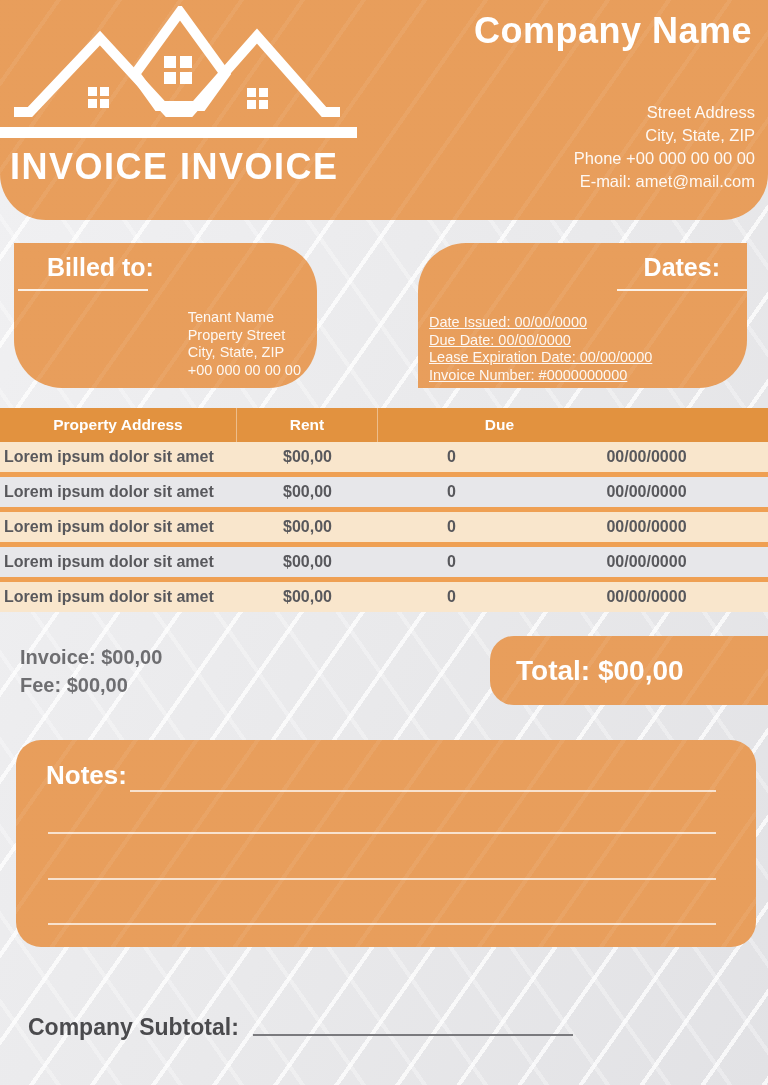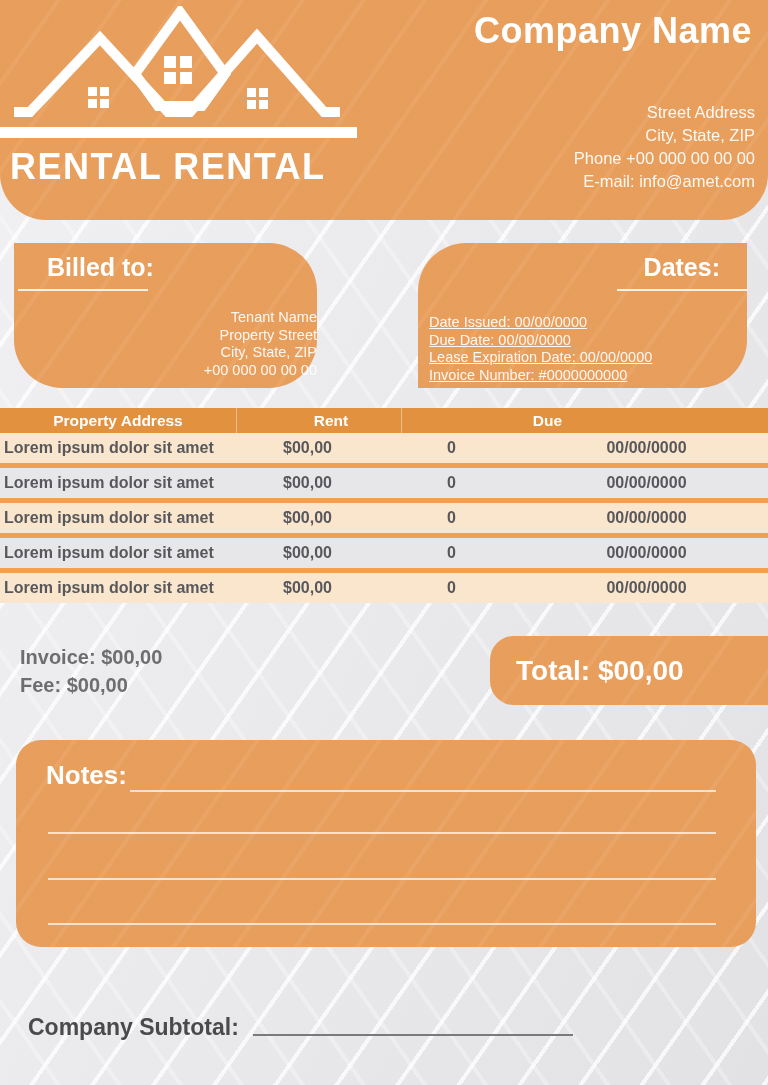--- a/index.html
+++ b/index.html
@@ -26,25 +26,25 @@
   .card{position:absolute;top:243px;height:145px;}
   .billed-card{left:14px;width:303px;border-radius:0 48px 48px 48px;}
   .dates-card{left:418px;width:329px;border-radius:48px 0 48px 0;}
   .card-label{position:absolute;font-size:25px;font-weight:800;color:#fff;white-space:nowrap;}
   .billed-card .card-label{left:33px;top:10px;}
   .dates-card .card-label{right:27px;top:10px;}
   .underline{position:absolute;top:46px;width:130px;height:2px;background:rgba(255,255,255,.85);}
   .billed-card .underline{left:4px;}
   .dates-card .underline{right:0;}
   .card-lines{position:absolute;font-size:14.5px;line-height:17.5px;color:rgba(255,255,255,.92);}
-  .billed-card .card-lines{right:0;top:66px;text-align:right;}
+  .billed-card .card-lines{right:16px;top:66px;}
   .dates-card .card-lines{left:11px;top:71px;text-align:left;text-decoration:underline;}
   
   .invoice-table{position:absolute;left:0;top:408px;width:768px;}
-  .t-header{display:flex;height:25px;background:#E2923F;color:#fff;gap:24px;}
+  .t-header{display:flex;height:34px;background:#E2923F;color:#fff;}
   .t-hcell{display:flex;align-items:center;justify-content:center;font-size:15.5px;font-weight:700;box-sizing:border-box;}
   .t-hcell:not(:last-child){border-right:1px solid rgba(255,255,255,.4);}
   .c1{width:237px;} .c2{width:141px;} .c3{width:147px;} .c4{width:243px;}
   .t-row{display:flex;height:30px;align-items:center;font-size:16px;font-weight:700;color:#58585C;}
   .t-row.cream{background:#F9E6CC;}
   .t-row.gray{background:#E7E7EA;}
   .t-cell{box-sizing:border-box;text-align:center;}
   .t-cell.c1{text-align:left;padding-left:4px;}
   .t-divider{height:5px;background:#EFA053;}
   
@@ -87,27 +87,27 @@
           <rect x="100" y="81" width="9" height="9"></rect>
         <rect x="88" y="93" width="9" height="9"></rect>
           <rect x="100" y="93" width="9" height="9"></rect>
         <rect x="247" y="82" width="9" height="9"></rect>
           <rect x="259" y="82" width="9" height="9"></rect>
         <rect x="247" y="94" width="9" height="9"></rect>
           <rect x="259" y="94" width="9" height="9"></rect>
         <rect x="0" y="121" width="357" height="11"></rect>
       </g>
     </svg>
-    <div class="brand-title">RENTAL RENTAL</div>
+    <div class="brand-title">INVOICE INVOICE</div>
     <div class="company-name">Company Name</div>
     <div class="company-address">
       <div>Street Address</div>
       <div>City, State, ZIP</div>
       <div>Phone +00 000 00 00 00</div>
-      <div>E-mail: info@amet.com</div>
+      <div>E-mail: amet@mail.com</div>
     </div>
   </header>
 
   <section class="card billed-card orange">
     <div class="card-label">Billed to:</div>
     <div class="underline"></div>
     <div class="card-lines">
       <div>Tenant Name</div>
       <div>Property Street</div>
       <div>City, State, ZIP</div>

